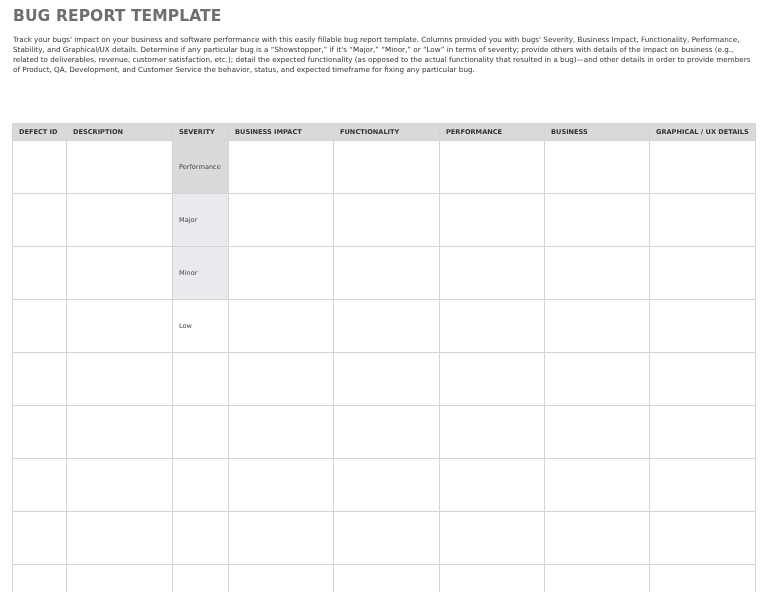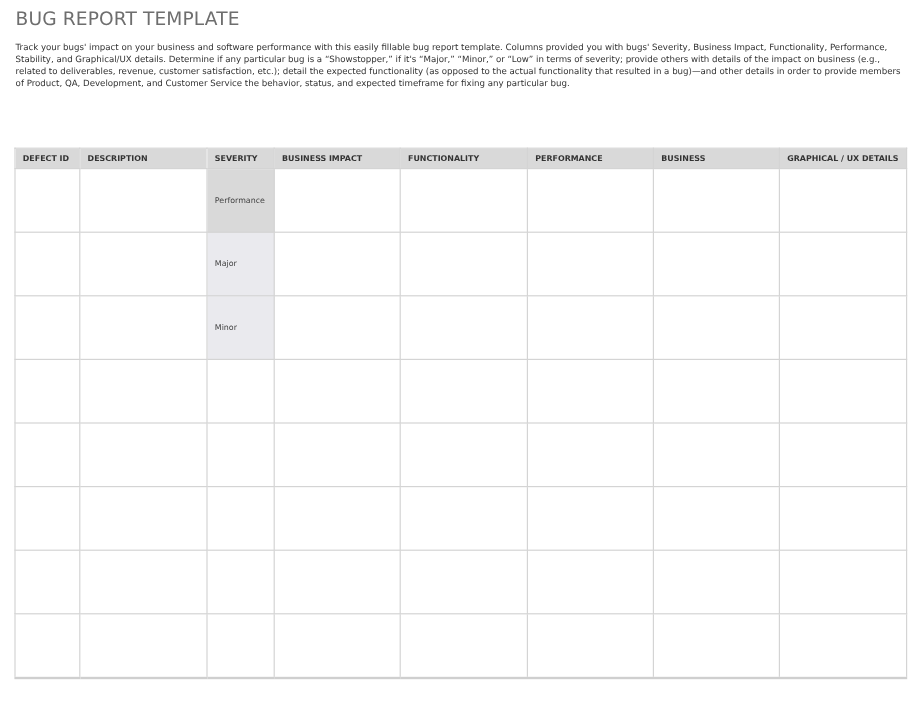--- a/index.html
+++ b/index.html
@@ -1,17 +1,17 @@
 <!DOCTYPE html>
 <html><head>
   <meta charset="utf-8">
   <style>
     html, body { margin: 0; padding: 0; background: #ffffff; }
     body { width: 768px; height: 592px; position: relative; overflow: hidden; font-family: "DejaVu Sans", sans-serif; }
-    .title { position: absolute; left: 13px; top: 7px; font-size: 15.5px; font-weight: normal; color: #6e6e6e; letter-spacing: 0.1px; font-family: "DejaVu Sans", sans-serif; }
+    .title { position: absolute; left: 13px; top: 7px; font-size: 15.5px; font-weight: bold; color: #6e6e6e; letter-spacing: 0.1px; font-family: "DejaVu Sans", sans-serif; }
     .desc { position: absolute; left: 13px; top: 35px; width: 745px; font-size: 7.2px; line-height: 10px; color: #333333; font-family: "DejaVu Sans", sans-serif; }
     table.grid { position: absolute; left: 12px; top: 79px; border-collapse: collapse; table-layout: fixed; width: 743px; margin-top: 44px; }
     table.grid th, table.grid td { border: 1px solid #d4d4d4; padding: 0 0 0 6px; vertical-align: middle; }
     table.grid th { background: #d9d9d9; height: 16px; font-size: 6.6px; font-weight: bold; color: #333333; text-align: left; white-space: nowrap; overflow: hidden; }
     table.grid td { height: 52px; font-size: 6.6px; color: #444444; background: #ffffff; }
     table.grid td.sev-showstopper { background: #d9d9d9; }
     table.grid td.sev-major, table.grid td.sev-minor { background: #eaeaee; }
     table.grid tr:last-child td { border-bottom: 2px solid #cfcfcf; }
   </style>
 </head>
@@ -70,20 +70,30 @@
         <td class="sev-minor">Minor</td>
         <td></td>
         <td></td>
         <td></td>
         <td></td>
         <td></td>
       </tr>
       <tr>
         <td></td>
         <td></td>
+        <td class="sev-low">Low</td>
+        <td></td>
+        <td></td>
+        <td></td>
+        <td></td>
+        <td></td>
+      </tr>
+      <tr>
+        <td></td>
+        <td></td>
         <td></td>
         <td></td>
         <td></td>
         <td></td>
         <td></td>
         <td></td>
       </tr>
       <tr>
         <td></td>
         <td></td>

